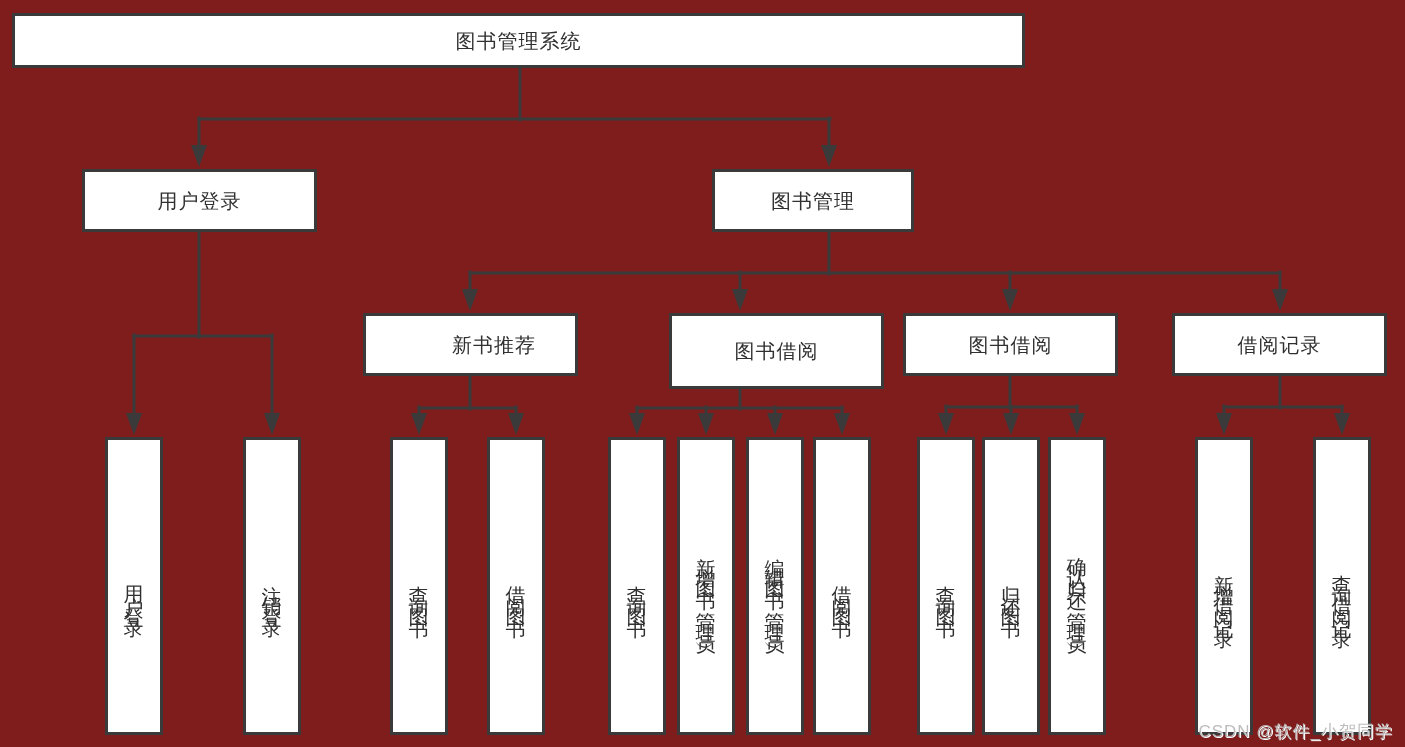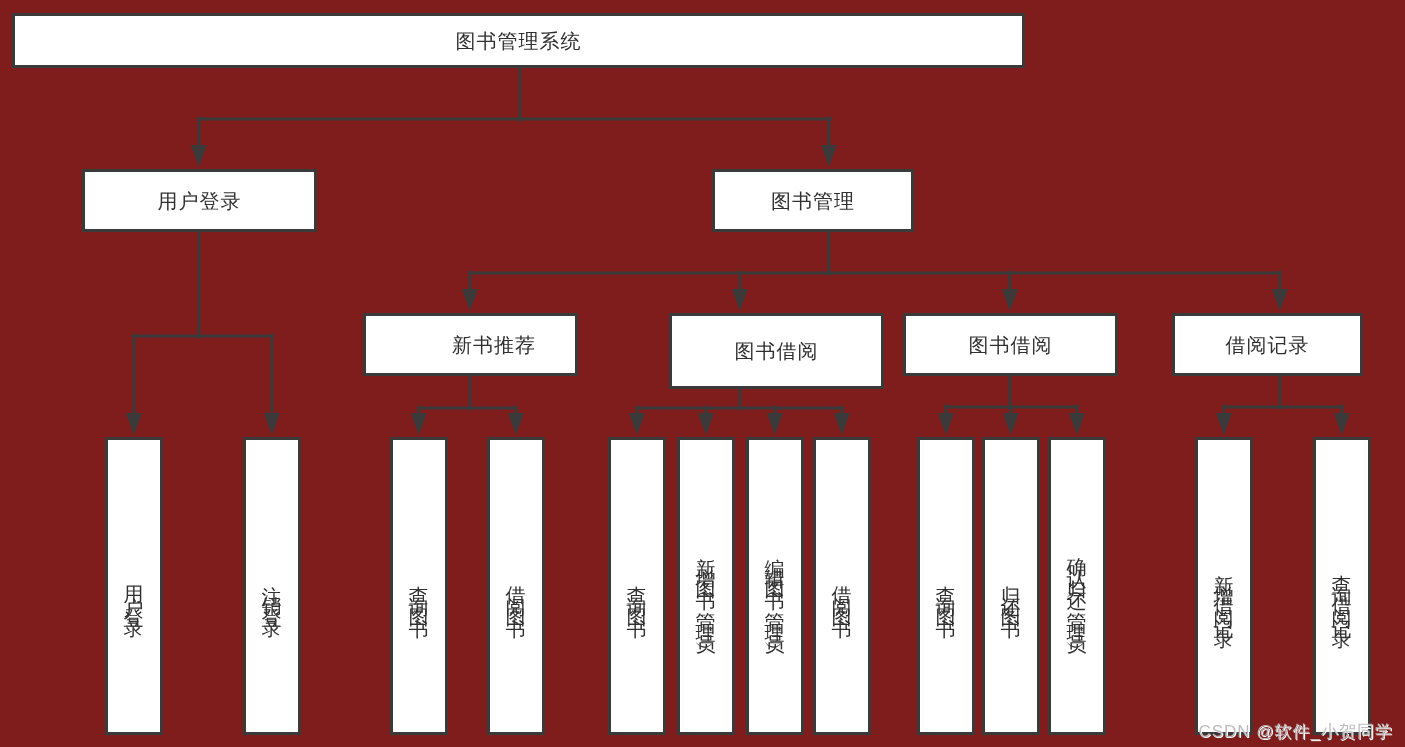--- a/index.html
+++ b/index.html
@@ -115,21 +115,21 @@
     </svg>
 
   <div class="box" style="left:12px; top:13px; width:1013px; height:55px;">图书管理系统</div>
 
   <div class="box" style="left:82px; top:169px; width:235px; height:63px;">用户登录</div>
   <div class="box" style="left:712px; top:169px; width:202px; height:63px;">图书管理</div>
 
   <div class="box" style="left:363px; top:313px; width:215px; height:63px;padding-left:47px;">新书推荐</div>
   <div class="box" style="left:633px; top:313px; width:215px; height:76px;margin-left:36px;">图书借阅</div>
   <div class="box" style="left:903px; top:313px; width:215px; height:63px;">图书借阅</div>
-  <div class="box" style="left:1172px; top:313px; width:191px; height:63px;">借阅记录</div>
+  <div class="box" style="left:1172px; top:313px; width:215px; height:63px;">借阅记录</div>
 
   <div class="box vertical" style="left:105px; top:437px; width:58px; height:298px;">用户登录</div>
   <div class="box vertical" style="left:243px; top:437px; width:58px; height:298px;">注销登录</div>
 
   <div class="box vertical" style="left:390px; top:437px; width:58px; height:298px;">查询图书</div>
   <div class="box vertical" style="left:487px; top:437px; width:58px; height:298px;">借阅图书</div>
 
   <div class="box vertical" style="left:608px; top:437px; width:58px; height:298px;">查询图书</div>
   <div class="box vertical" style="left:677px; top:437px; width:58px; height:298px;">新增图书（管理员）</div>
   <div class="box vertical" style="left:746px; top:437px; width:58px; height:298px;">编辑图书（管理员）</div>

